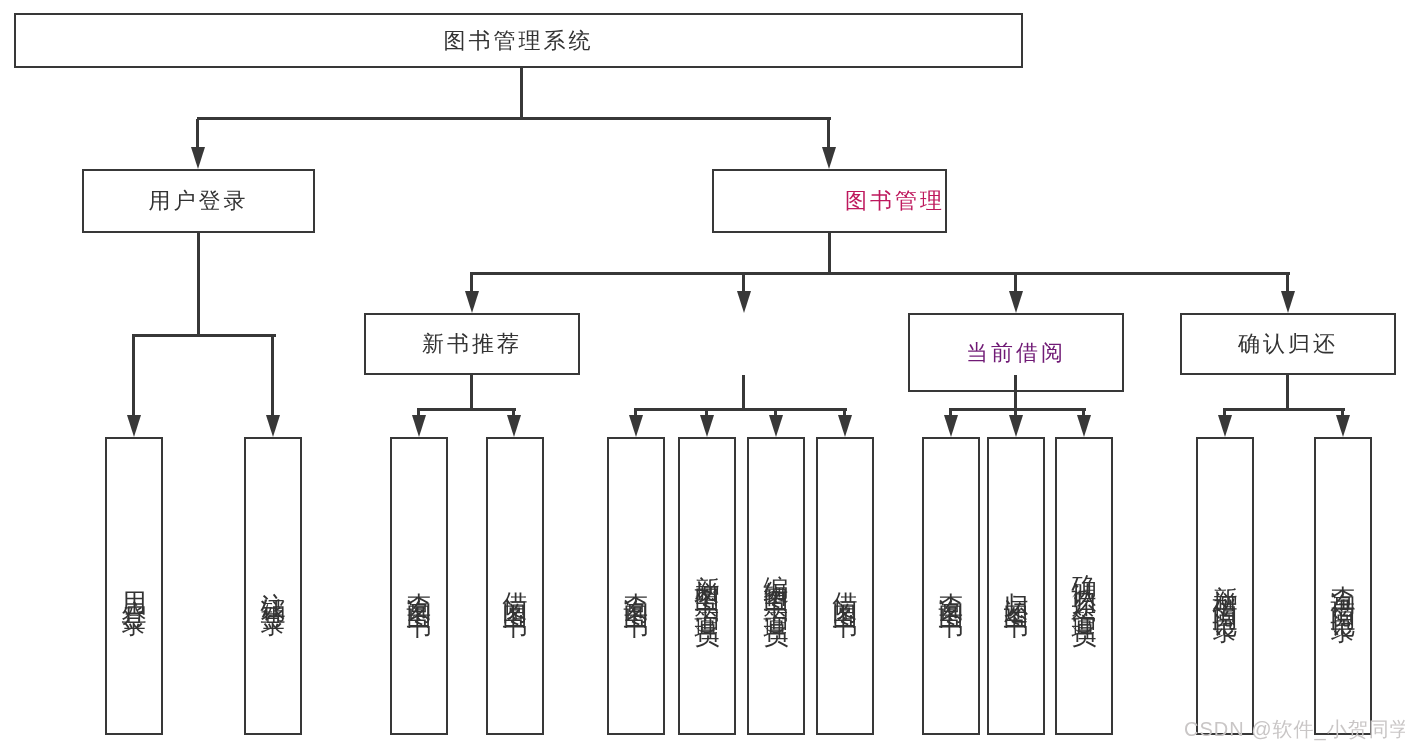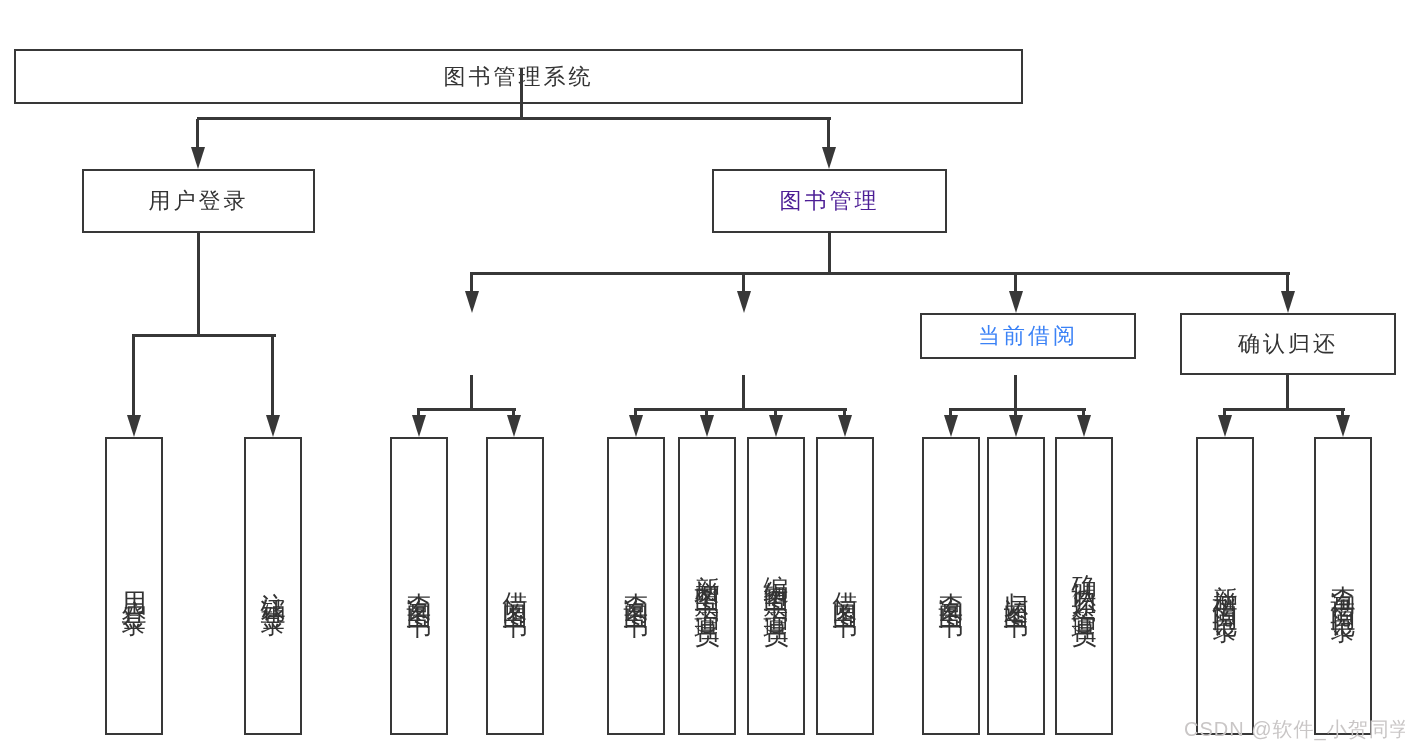--- a/index.html
+++ b/index.html
@@ -59,32 +59,35 @@
     color: #c9c6c6;
     white-space: nowrap;
     z-index: 10;
   }
 </style>
 </head>
 <body>
 
 <div id="canvas" style="background: rgb(255, 255, 255);">
 
-  <div class="box hbox" style="left: 14px; top: 13px; width: 1009px; height: 55px; border-color: rgb(56, 56, 56); color: rgb(51, 51, 51); margin-top: 36px;">
+  <div class="box hbox" style="left: 14px; top: 13px; width: 1009px; height: 55px; border-color: rgb(56, 56, 56); color: rgb(51, 51, 51);">
     <span class="label">图书管理系统</span>
   </div>
 
   <div class="box hbox" style="left: 82px; top: 169px; width: 233px; height: 64px; border-color: rgb(56, 56, 56); color: rgb(51, 51, 51);">
     <span class="label">用户登录</span>
   </div>
-  <div class="box hbox" style="left: 712px; top: 169px; width: 235px; height: 64px; border-color: rgb(56, 56, 56); color: #4c1d95;">
+  <div class="box hbox" style="left: 712px; top: 169px; width: 235px; height: 64px; border-color: rgb(56, 56, 56); color: #be185d; justify-content: flex-end;">
     <span class="label">图书管理</span>
   </div>
 
-  <div class="box hbox" style="left: 908px; top: 313px; width: 216px; height: 46px; border-color: rgb(56, 56, 56); color: #3b82f6; margin-left: 12px;">
+  <div class="box hbox" style="left: 364px; top: 313px; width: 216px; height: 62px; border-color: rgb(56, 56, 56); color: rgb(51, 51, 51);">
+    <span class="label">新书推荐</span>
+  </div>
+  <div class="box hbox" style="left: 908px; top: 313px; width: 216px; height: 79px; border-color: rgb(56, 56, 56); color: #701a75;">
     <span class="label">当前借阅</span>
   </div>
   <div class="box hbox" style="left: 1180px; top: 313px; width: 216px; height: 62px; border-color: rgb(56, 56, 56); color: rgb(51, 51, 51);">
     <span class="label">确认归还</span>
   </div>
 
   <div class="box vbox" style="left: 105px; top: 437px; width: 58px; height: 298px; border-color: rgb(56, 56, 56); color: rgb(51, 51, 51);">
     <span class="label">用户登录</span>
   </div>
   <div class="box vbox" style="left: 244px; top: 437px; width: 58px; height: 298px; border-color: rgb(56, 56, 56); color: rgb(51, 51, 51);">

